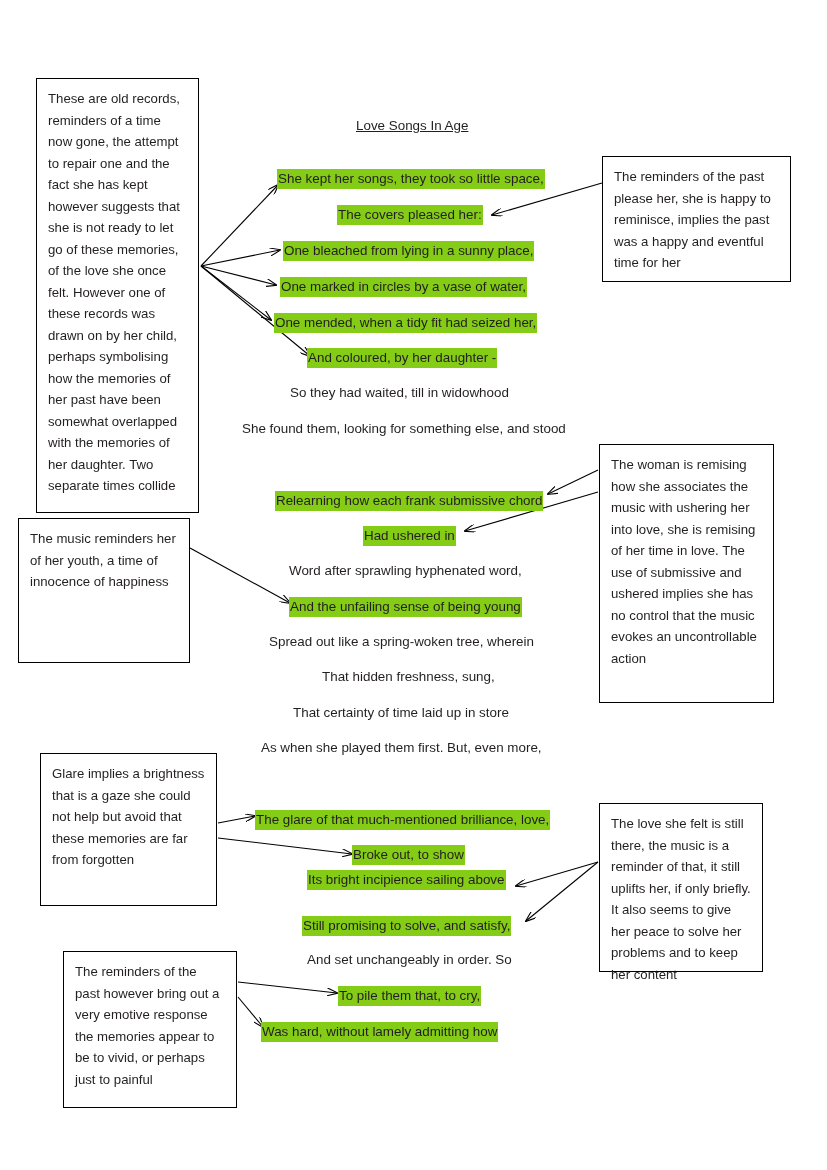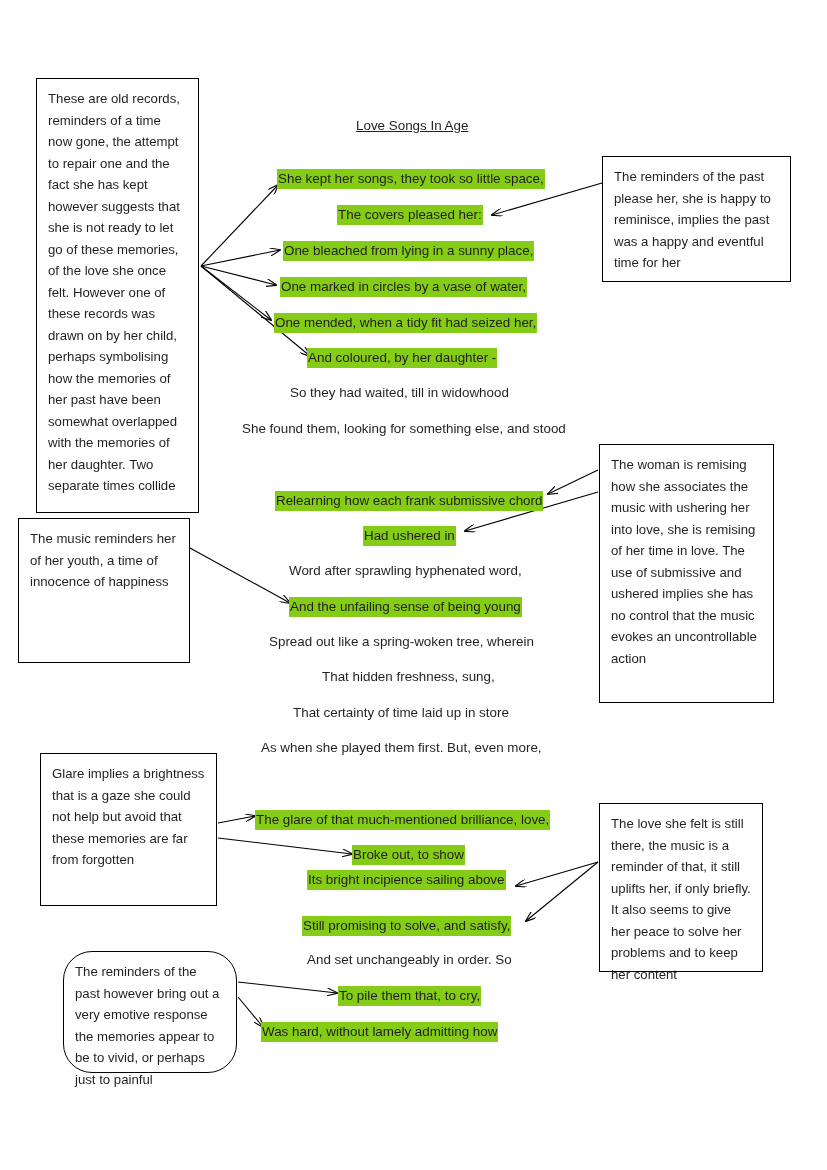--- a/index.html
+++ b/index.html
@@ -118,16 +118,16 @@
       <div class="poem-line hl" style="left: 261px; top: 1022px;">Was hard, without lamely admitting how</div>
     </div>
 
   <div id="notes-layer">
       <div class="note-box" style="left: 36px; top: 78px; width: 163px; height: 435px;">These are old records, reminders of a time now gone, the attempt to repair one and the fact she has kept however suggests that she is not ready to let go of these memories, of the love she once felt. However one of these records was drawn on by her child, perhaps symbolising how the memories of her past have been somewhat overlapped with the memories of her daughter. Two separate times collide</div>
       <div class="note-box" style="left: 602px; top: 156px; width: 189px; height: 126px;">The reminders of the past please her, she is happy to reminisce, implies the past was a happy and eventful time for her</div>
       <div class="note-box" style="left: 18px; top: 518px; width: 172px; height: 145px;">The music reminders her of her youth, a time of innocence of happiness</div>
       <div class="note-box" style="left: 599px; top: 428px; width: 175px; height: 259px; margin-top: 16px;">The woman is remising how she associates the music with ushering her into love, she is remising of her time in love. The use of submissive and ushered implies she has no control that the music evokes an uncontrollable action</div>
       <div class="note-box" style="left: 40px; top: 753px; width: 177px; height: 153px;">Glare implies a brightness that is a gaze she could not help but avoid that these memories are far from forgotten</div>
       <div class="note-box" style="left: 599px; top: 803px; width: 164px; height: 169px;">The love she felt is still there, the music is a reminder of that, it still uplifts her, if only briefly. It also seems to give her peace to solve her problems and to keep her content</div>
-      <div class="note-box" style="left: 63px; top: 951px; width: 174px; height: 122px; border-radius: 29px;">The reminders of the past however bring out a very emotive response the memories appear to be to vivid, or perhaps just to painful</div>
+      <div class="note-box" style="left: 63px; top: 951px; width: 174px; height: 157px;">The reminders of the past however bring out a very emotive response the memories appear to be to vivid, or perhaps just to painful</div>
     </div>
 
 </div>
 
 </body></html>

